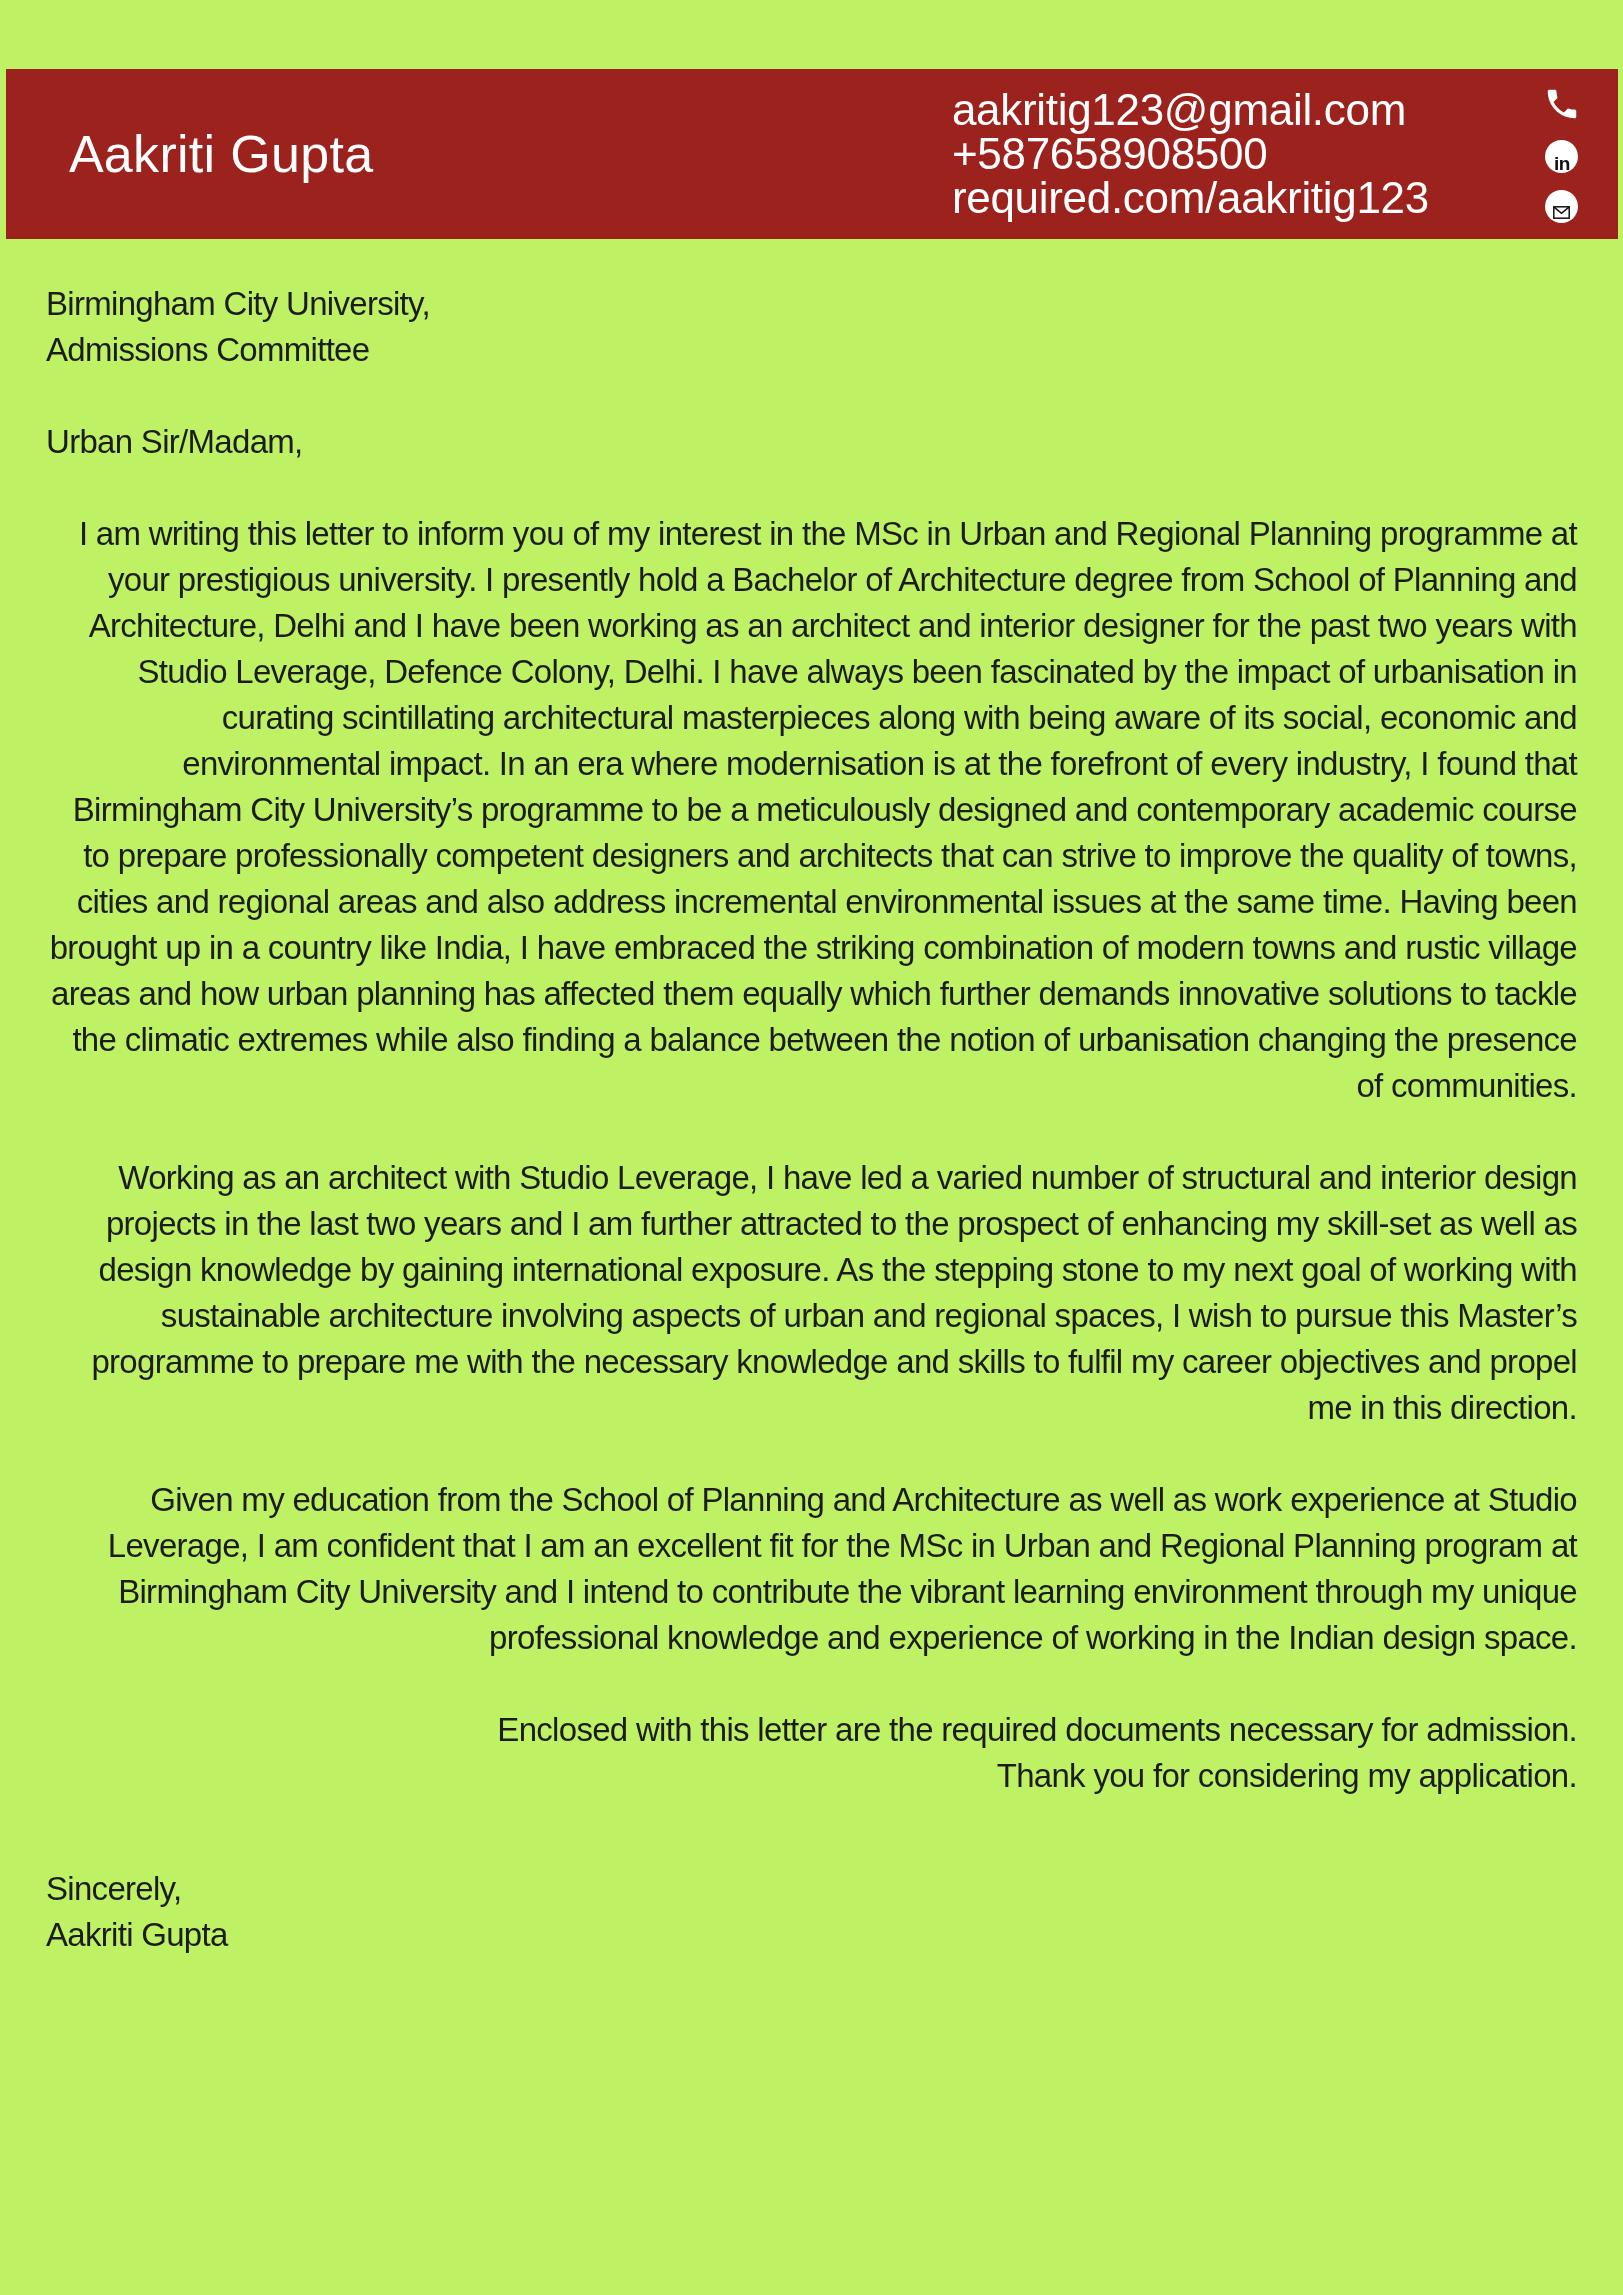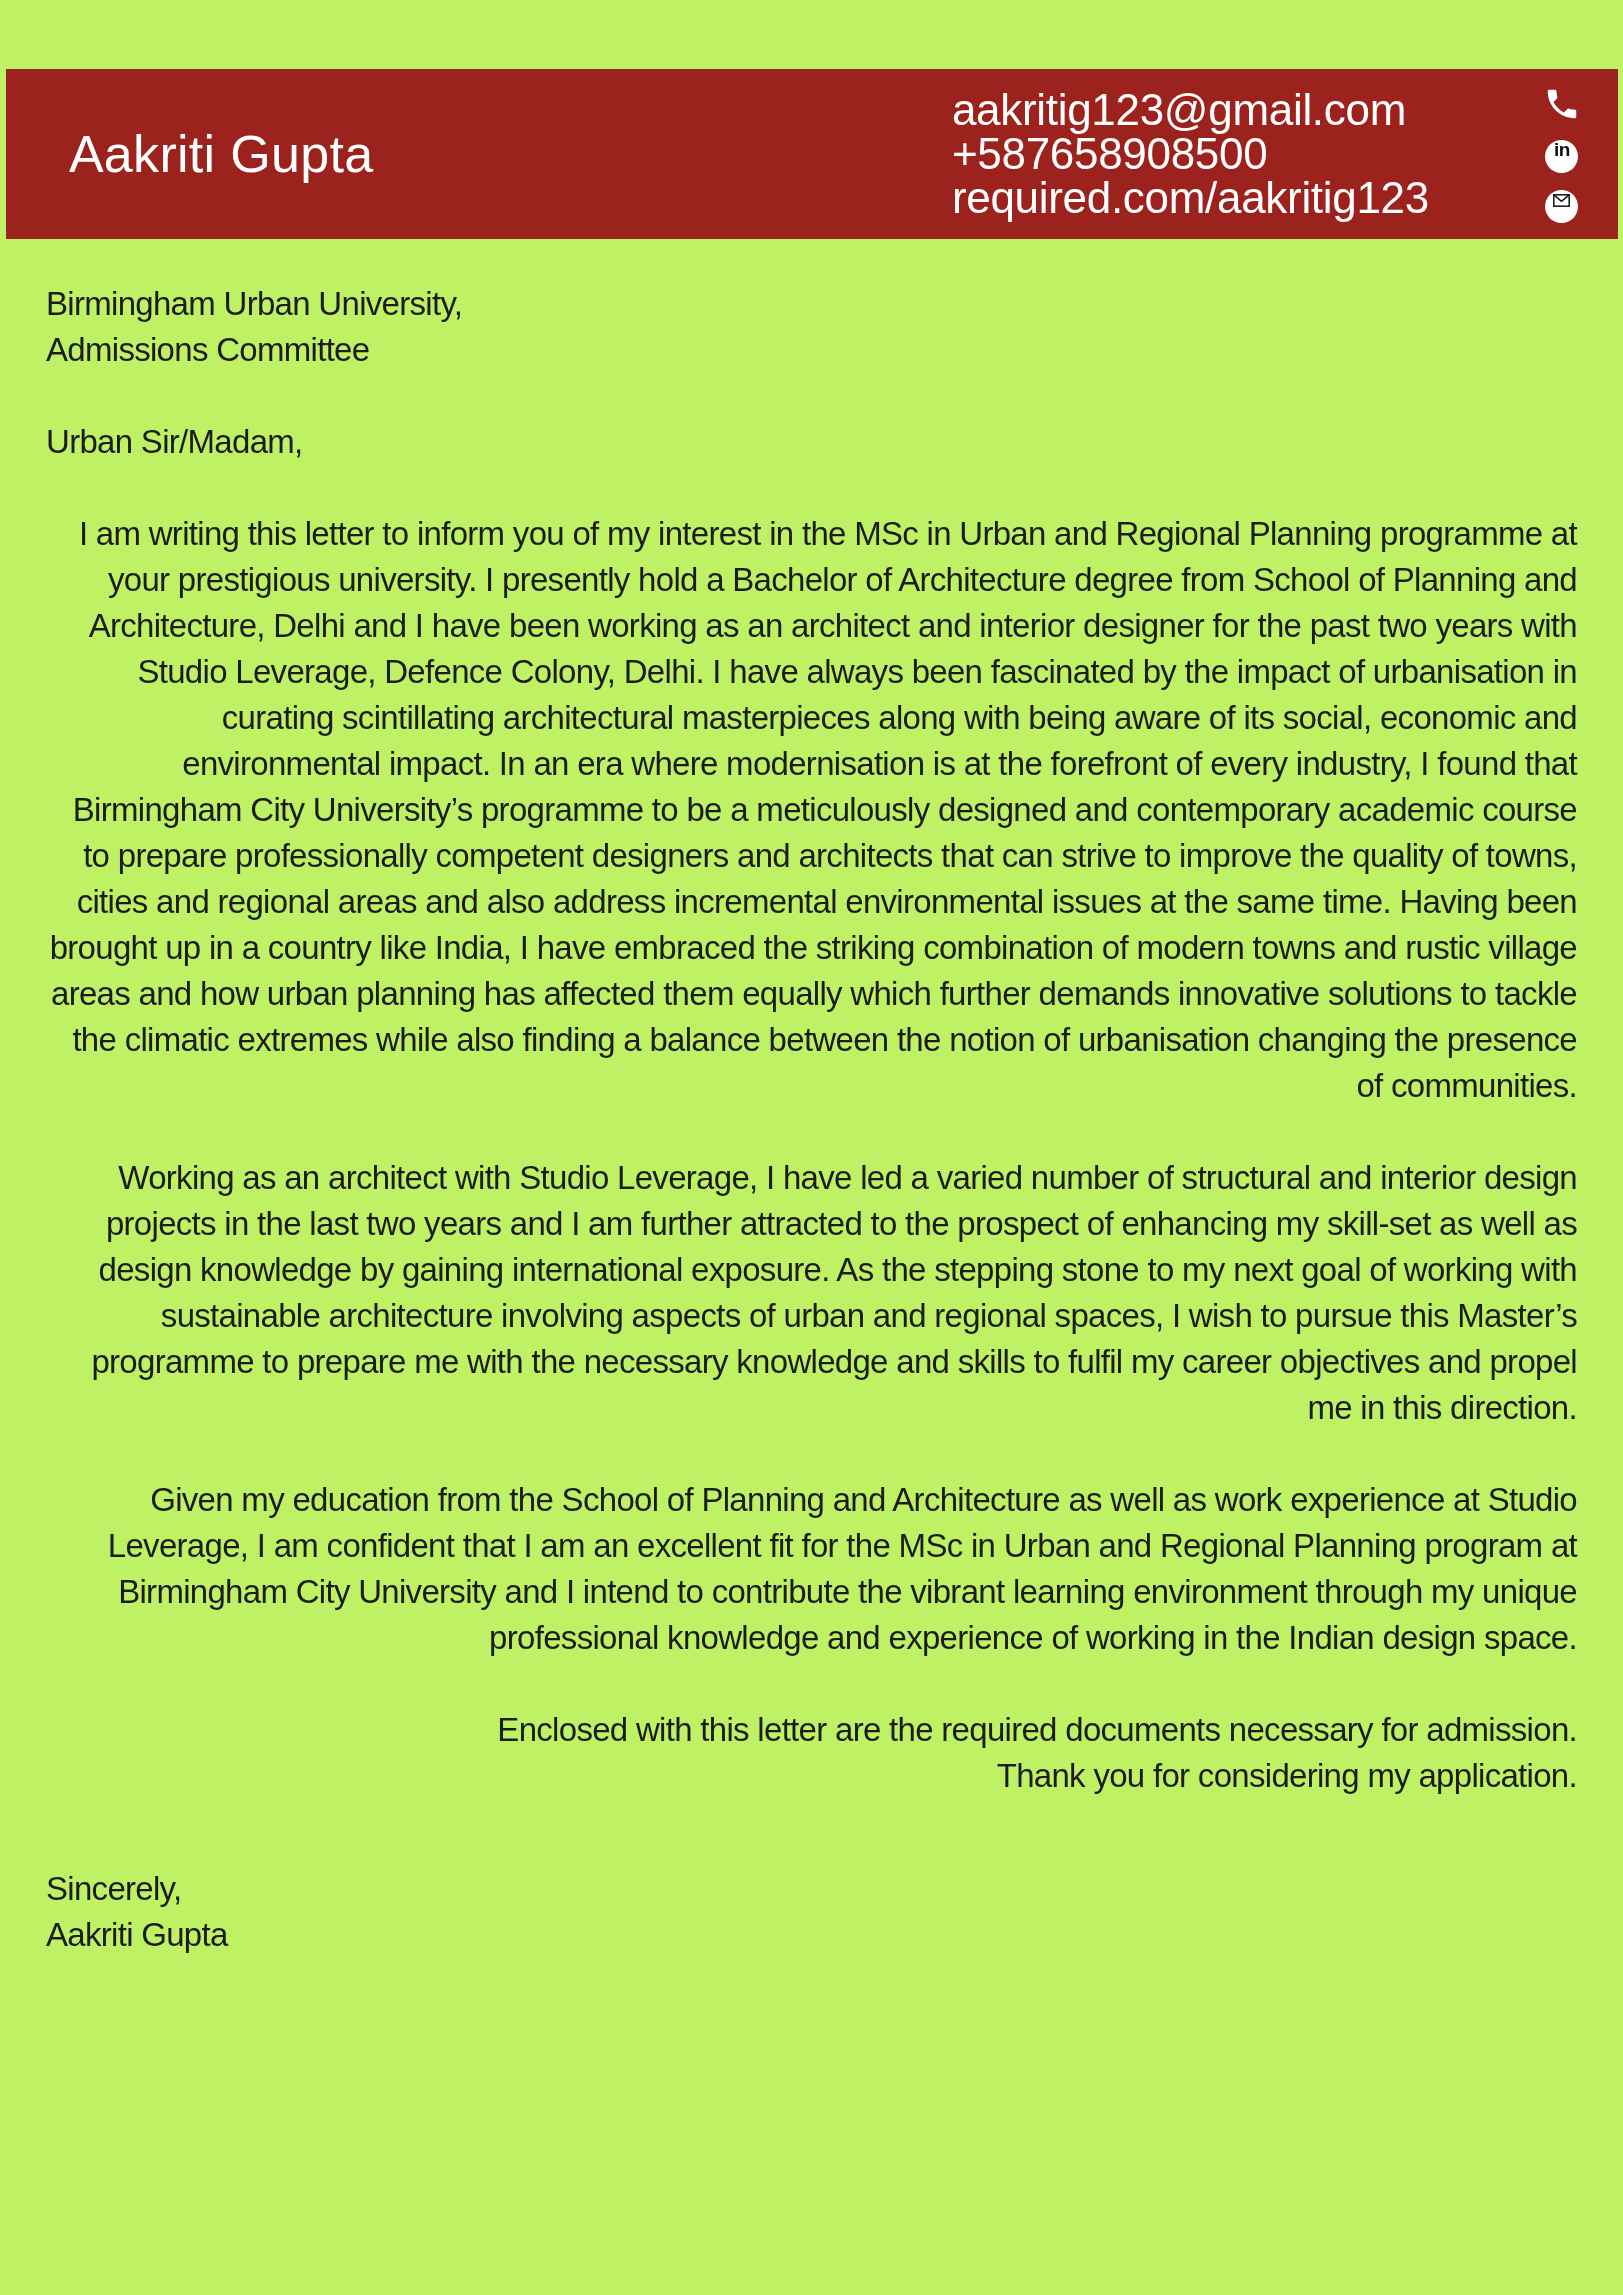--- a/index.html
+++ b/index.html
@@ -36,21 +36,21 @@
     line-height: 44px;
     font-weight: 300;
     letter-spacing: -0.3px;
   }
   .icons {
     position: absolute;
     right: 37px; top: 50%; transform: translateY(-50%);
     display: flex; flex-direction: column; align-items: center;
     gap: 17px;
   }
-  .icon { display: flex; align-items: flex-start; justify-content: center; }
+  .icon { display: flex; align-items: flex-end; justify-content: center; }
   .icon.phone svg { width: 38px; height: 38px; fill: #ffffff; display: block; }
   .icon.circle {
     width: 33px; height: 33px; border-radius: 50%;
     background: #ffffff;
   }
   .in-text {
     font-weight: bold; font-size: 19px; color: #111111; line-height: 1;
     letter-spacing: -0.7px;
   }
   .icon.circle svg { width: 21px; height: 21px; display: block; }
@@ -97,21 +97,21 @@
         <svg viewBox="0 0 24 24" fill="none" stroke="#111111" stroke-width="1.7" aria-hidden="true">
           <rect x="3.2" y="5.5" width="17.6" height="13"></rect>
           <path d="M3.2 5.5 12 13l8.8-7.5"></path>
         </svg>
       </div>
     </div>
   </header>
 
   <main class="letter">
     <div class="addr">
-      <div>Birmingham Urban University,</div>
+      <div>Birmingham City University,</div>
       <div>Admissions Committee</div>
     </div>
 
     <p class="salutation">Urban Sir/Madam,</p>
 
     <p class="para">I am writing this letter to inform you of my interest in the MSc in Urban and Regional Planning programme at your prestigious university. I presently hold a Bachelor of Architecture degree from School of Planning and Architecture, Delhi and I have been working as an architect and interior designer for the past two years with Studio Leverage, Defence Colony, Delhi. I have always been fascinated by the impact of urbanisation in curating scintillating architectural masterpieces along with being aware of its social, economic and environmental impact. In an era where modernisation is at the forefront of every industry, I found that Birmingham City University’s programme to be a meticulously designed and contemporary academic course to prepare professionally competent designers and architects that can strive to improve the quality of towns, cities and regional areas and also address incremental environmental issues at the same time. Having been brought up in a country like India, I have embraced the striking combination of modern towns and rustic village areas and how urban planning has affected them equally which further demands innovative solutions to tackle the climatic extremes while also finding a balance between the notion of urbanisation changing the presence of communities.</p>
 
     <p class="para">Working as an architect with Studio Leverage, I have led a varied number of structural and interior design projects in the last two years and I am further attracted to the prospect of enhancing my skill-set as well as design knowledge by gaining international exposure. As the stepping stone to my next goal of working with sustainable architecture involving aspects of urban and regional spaces, I wish to pursue this Master’s programme to prepare me with the necessary knowledge and skills to fulfil my career objectives and propel me in this direction.</p>
 
     <p class="para">Given my education from the School of Planning and Architecture as well as work experience at Studio Leverage, I am confident that I am an excellent fit for the MSc in Urban and Regional Planning program at Birmingham City University and I intend to contribute the vibrant learning environment through my unique professional knowledge and experience of working in the Indian design space.</p>

